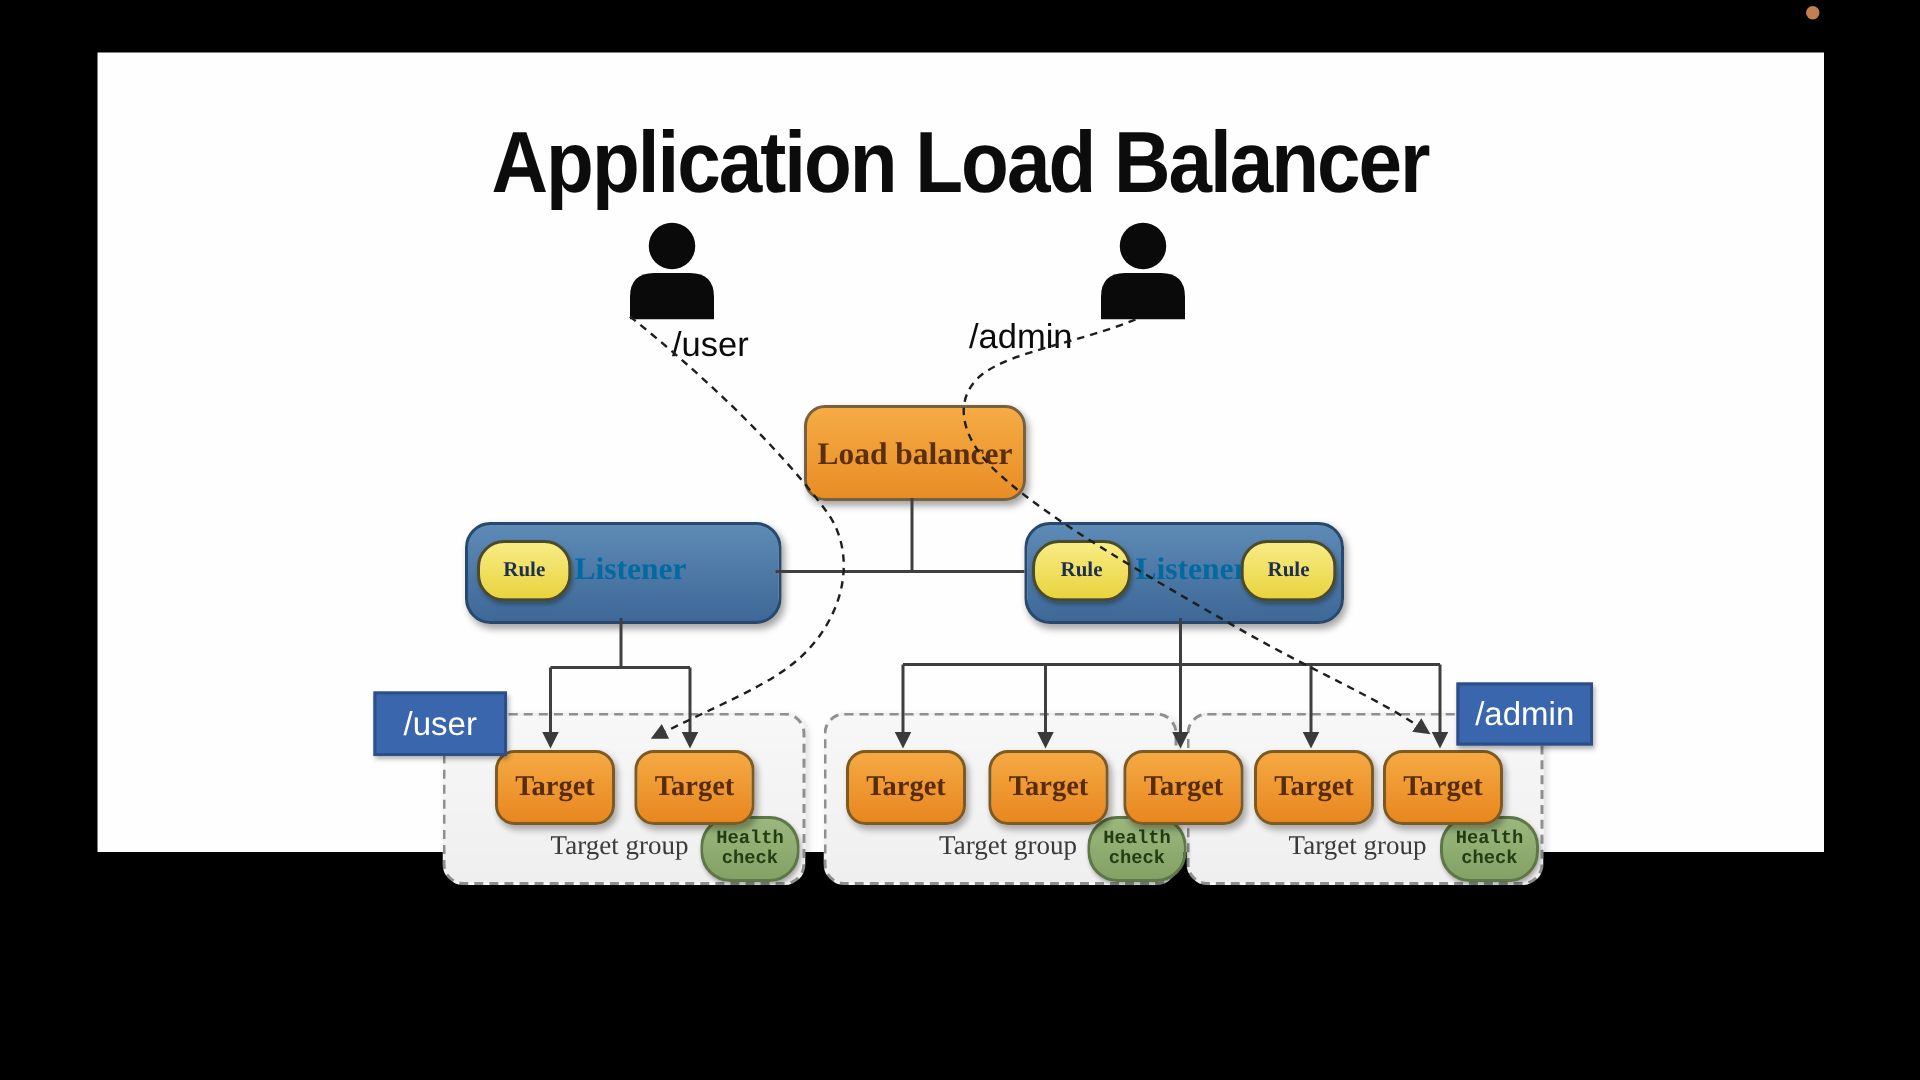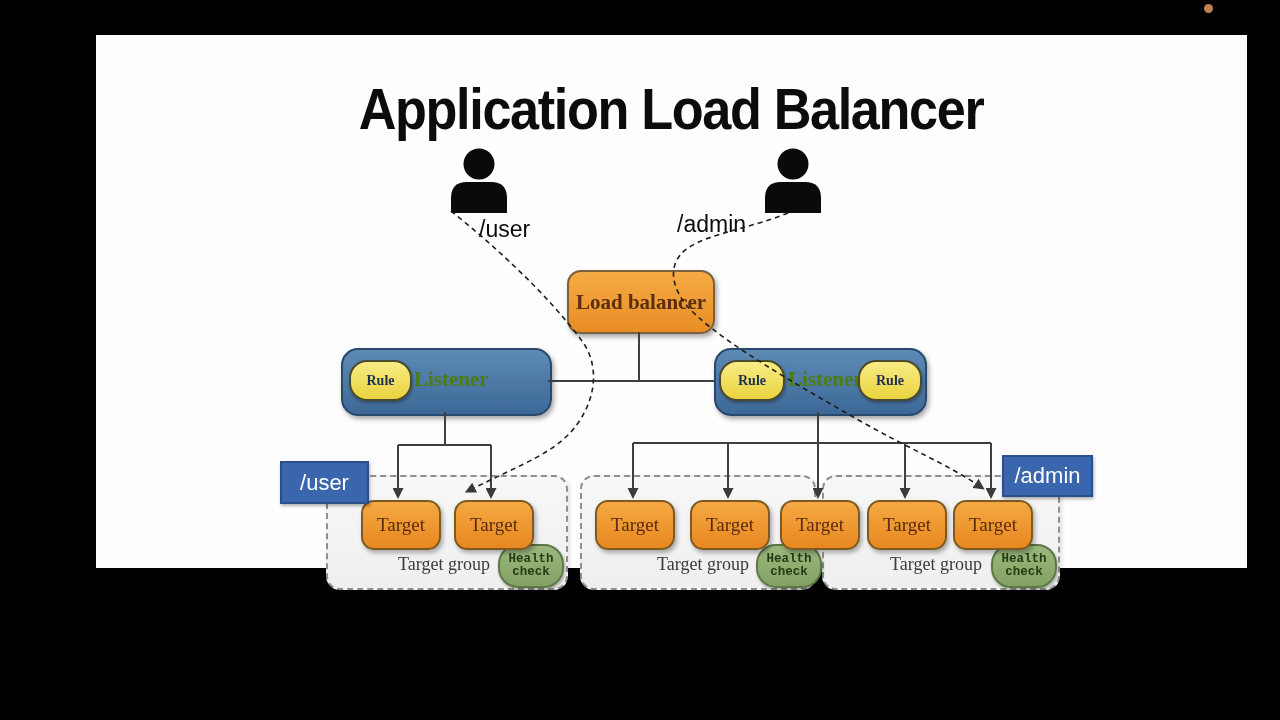--- a/index.html
+++ b/index.html
@@ -1,54 +1,54 @@
 <!DOCTYPE html>
 <html><head>
 <meta charset="utf-8">
 <style>
   html,body{margin:0;padding:0;background:#000;width:1280px;height:720px;position:relative;
     font-family:"Liberation Sans",sans-serif;overflow:hidden;}
-  .slide{position:absolute;left:65px;top:35px;width:1151px;height:533px;background:#fefefe;margin-left:31px;}
+  .slide{position:absolute;left:65px;top:35px;width:1151px;height:533px;background:#fefefe;}
   
   .title{position:absolute;left:0;right:0;top:40px;text-align:center;z-index:3;}
   .title span{display:inline-block;transform:scaleX(0.9);transform-origin:center;
     font-size:58px;font-weight:600;letter-spacing:-1.5px;color:#0c0c0c;}
   
   .pathlabel{position:absolute;font-size:23px;color:#0c0c0c;z-index:3;}
   
   .obox{position:absolute;border-radius:14px;border:2px solid #77613f;
     background:linear-gradient(180deg,#f6ab44,#e88d25);
     box-shadow:2px 3px 5px rgba(0,0,0,.35);z-index:3;
     display:flex;align-items:center;justify-content:center;
     font-family:"Liberation Serif",serif;font-weight:600;color:#5a2f10;}
   .lb{font-size:21px;}
   .listener{position:absolute;border-radius:17px;border:2px solid #28486c;
     background:linear-gradient(180deg,#5e8ab6,#3d6897);
     box-shadow:2px 3px 5px rgba(0,0,0,.35);z-index:3;}
   .ltext{position:absolute;font-family:"Liberation Serif",serif;font-weight:600;
-    font-size:21px;color:#4d7c0f;z-index:4;}
+    font-size:21px;color:#0369a1;z-index:4;}
   .pill{position:absolute;border-radius:18px;border:2px solid #4c4a2c;
     background:linear-gradient(180deg,#f8ec85,#e9d33e);
     box-shadow:1px 2px 3px rgba(0,0,0,.3);z-index:4;
     display:flex;align-items:center;justify-content:center;
     font-family:"Liberation Serif",serif;font-weight:600;font-size:14px;color:#1d2f52;}
   
   .group{position:absolute;top:440px;height:111px;border:2px dashed #8f8f8f;border-radius:14px;
     background:linear-gradient(180deg,#f7f7f7,#efefef);box-shadow:2px 2px 4px rgba(0,0,0,.12);z-index:1;}
   .glabel{position:absolute;transform:translate(-50%,-50%);font-family:"Liberation Serif",serif;
     font-size:18px;color:#3a3a3a;z-index:2;white-space:nowrap;}
   .health{position:absolute;transform:translate(-50%,-50%);width:62px;height:40px;border-radius:20px;
     border:2px solid #5d7747;background:linear-gradient(180deg,#9cb77e,#83a264);
     box-shadow:1px 2px 3px rgba(0,0,0,.3);z-index:2;
     display:flex;align-items:center;justify-content:center;text-align:center;
     font-family:Liberation Mono, monospace;font-weight:600;font-size:12.5px;line-height:13px;color:#233c12;}
   .target{position:absolute;top:465px;width:76px;height:46px;border-radius:13px;border:2px solid #7e5a23;
     background:linear-gradient(180deg,#f5a943,#e8871f);box-shadow:2px 3px 4px rgba(0,0,0,.3);z-index:3;
     display:flex;align-items:center;justify-content:center;
-    font-family:"Liberation Serif",serif;font-weight:400;font-size:19px;color:#5a2c0e;}
+    font-family:"Liberation Serif",serif;font-weight:700;font-size:19px;color:#5a2c0e;}
   
   .route{position:absolute;background:#3a66ae;border:2px solid #2c4e89;z-index:6;
     display:flex;align-items:center;justify-content:center;box-shadow:1px 2px 3px rgba(0,0,0,.3);
     color:#fff;font-size:22px;}
   .overlay{position:absolute;left:0;top:0;z-index:5;pointer-events:none;}
   .icon{position:absolute;z-index:3;}
   .rec-dot{position:absolute;left:1204px;top:4px;width:9px;height:9px;border-radius:50%;
     background:#c0804f;z-index:9;}
 </style>
 </head>

